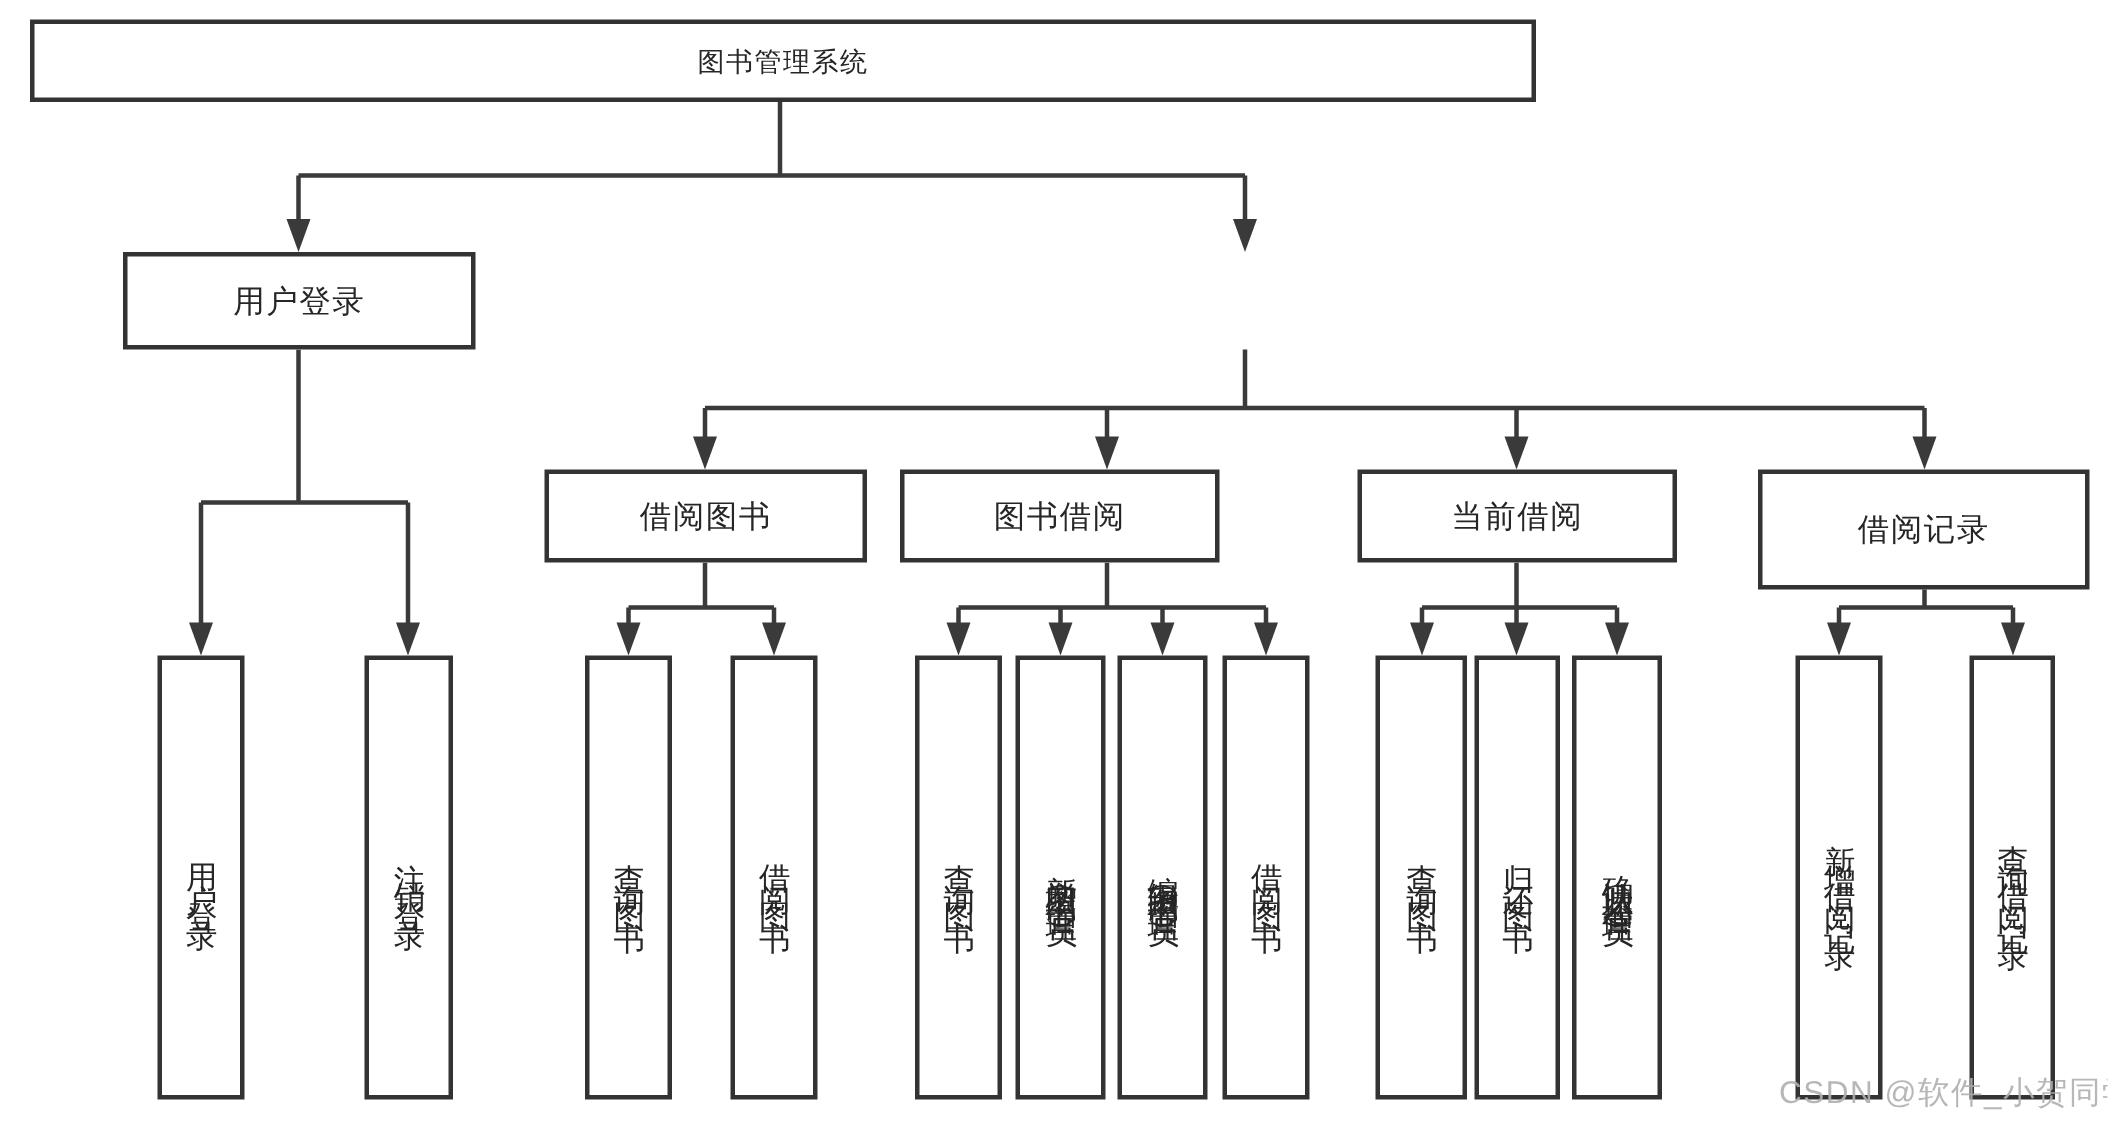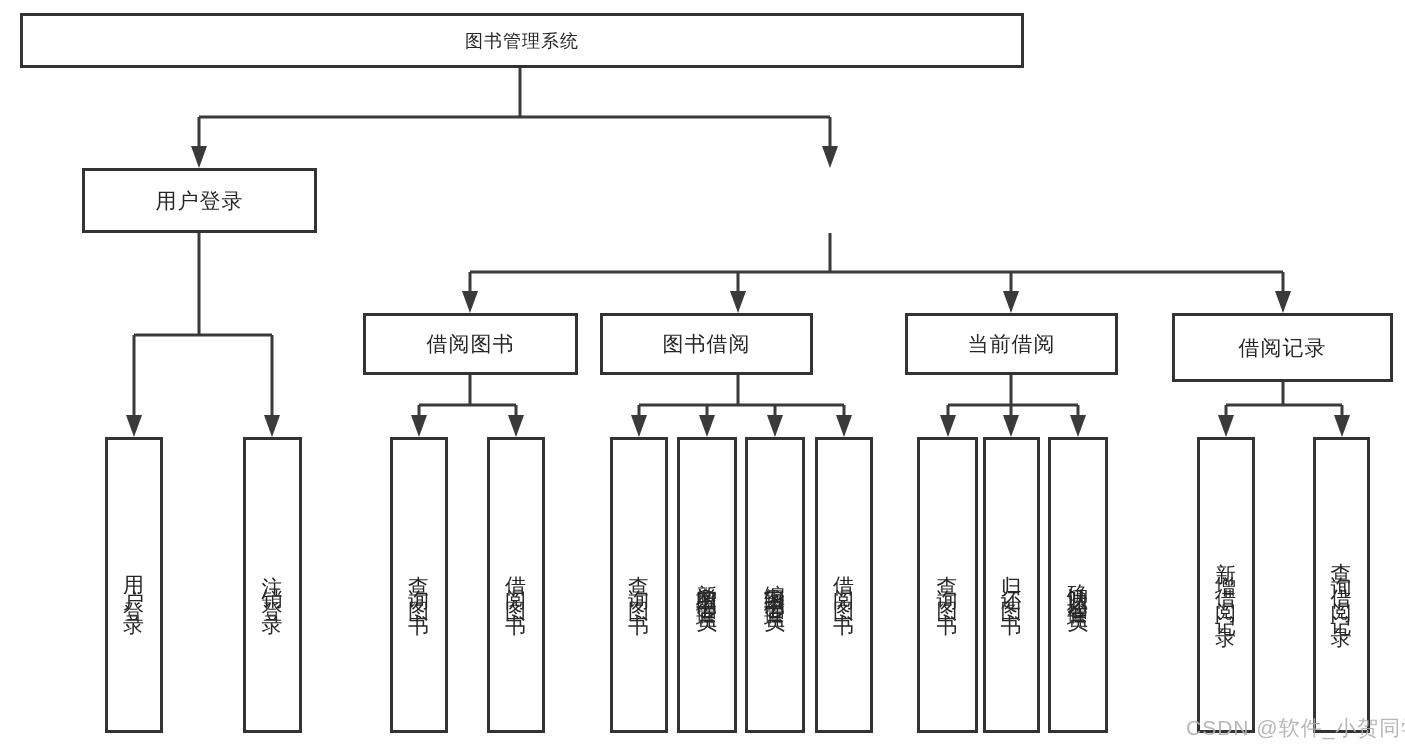--- a/index.html
+++ b/index.html
@@ -101,21 +101,21 @@
 
   <div class="box" style="left:363px;top:313px;width:215px;height:62px;">
     <span class="h-label">借阅图书</span>
   </div>
   <div class="box" style="left:600px;top:313px;width:213px;height:62px;">
     <span class="h-label">图书借阅</span>
   </div>
   <div class="box" style="left:905px;top:313px;width:213px;height:62px;">
     <span class="h-label">当前借阅</span>
   </div>
-  <div class="box" style="left:1172px;top:313px;width:221px;height:69px;">
+  <div class="box" style="left:1172px;top:313px;width:221px;height:80px;">
     <span class="h-label">借阅记录</span>
   </div>
 
   <div class="box leaf" style="left:105px;top:437px;width:58px;height:296px;">
     <span class="v-label">用户登录</span>
   </div>
   <div class="box leaf" style="left:243px;top:437px;width:59px;height:296px;">
     <span class="v-label">注销登录</span>
   </div>
 

